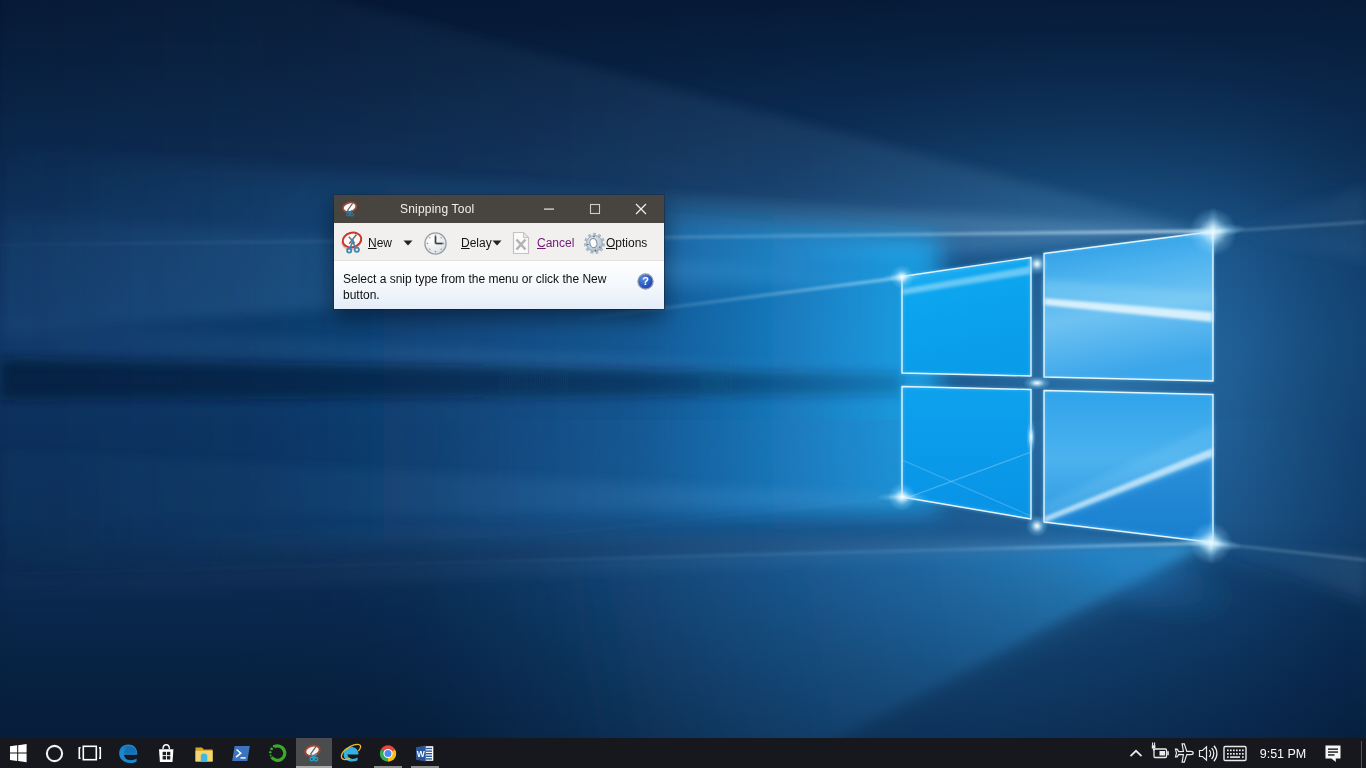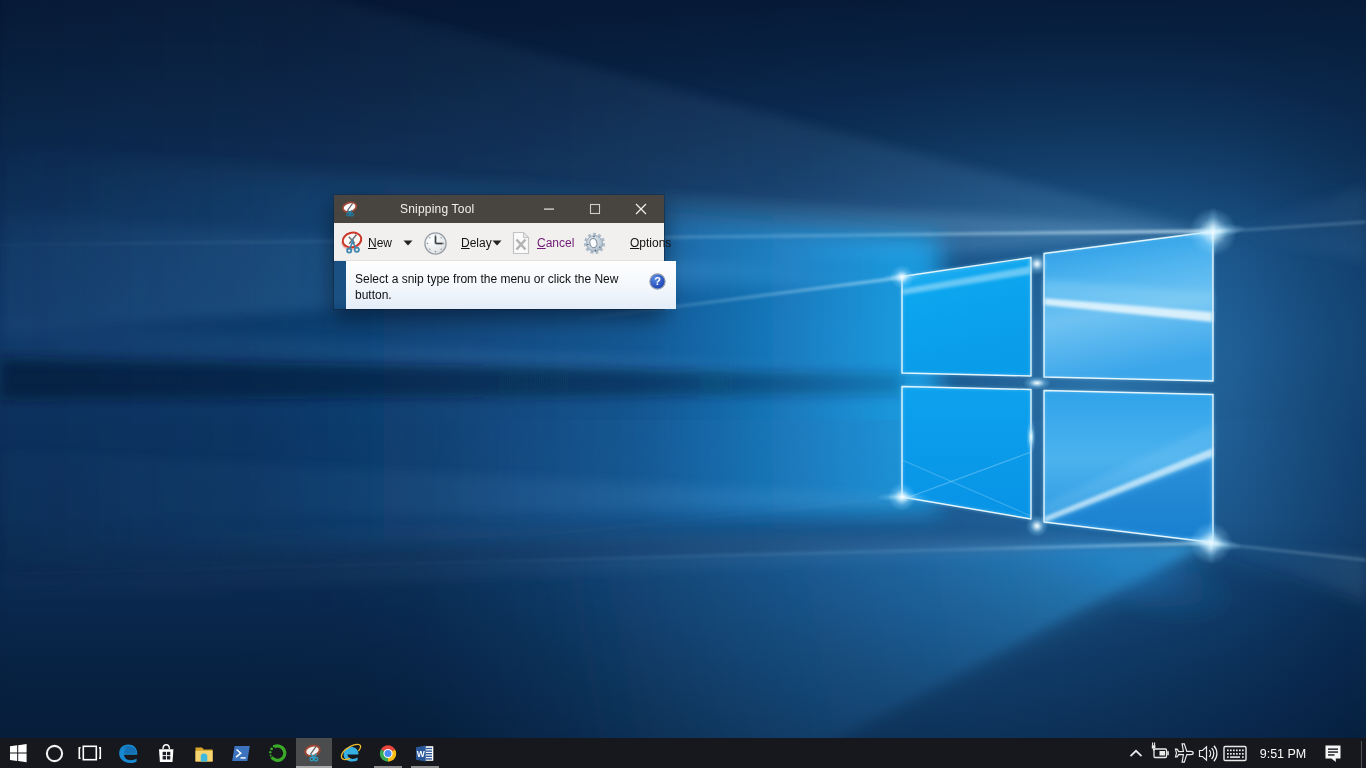--- a/index.html
+++ b/index.html
@@ -10,21 +10,21 @@
   #snip{position:absolute;left:334px;top:195px;width:330px;height:114px;box-shadow:0 8px 22px rgba(0,0,10,0.5), 0 0 0 1px rgba(25,50,75,0.55);font-size:12px;}
   #snip-title{position:absolute;left:0;top:0;width:330px;height:28px;background:#484440;}
   #snip-appicon{position:absolute;left:8px;top:6px;}
   #snip-title-text{position:absolute;left:30px;top:7px;color:#f3f0ec;font-size:12px;letter-spacing:0.2px;margin-left:36px;}
   #capbtns{position:absolute;right:0;top:0;height:28px;display:flex;}
   .capbtn{width:46px;height:28px;}
   #snip-toolbar{position:absolute;left:0;top:28px;width:330px;height:38px;background:#f1f0ef;border-bottom:1px solid #e2e1e0;box-sizing:border-box;}
   .tbicon{position:absolute;}
   .tbtext{position:absolute;top:13px;color:#141414;font-size:12px;}
   .tbtext.dim{color:#701a75;}
-  #snip-info{position:absolute;left:0;top:66px;width:330px;height:48px;background:linear-gradient(#fefefe,#f3f7fc 55%,#e3ecf8);margin-left:12px;}
+  #snip-info{position:absolute;left:0;top:66px;width:330px;height:48px;background:linear-gradient(#fefefe,#f3f7fc 55%,#e3ecf8);}
   #snip-info-text{position:absolute;left:9px;top:10px;color:#101010;font-size:12px;line-height:16px;}
   #helpicon{position:absolute;right:10px;top:12px;}
 </style>
 </head>
 <body>
 <div id="desktop">
 <svg id="wall" width="1366" height="768" viewBox="0 0 1366 768">
   <defs>
     <linearGradient id="base" x1="0" y1="0" x2="0" y2="1">
       <stop offset="0" stop-color="#0a2449"></stop>
@@ -316,21 +316,21 @@
             </radialGradient>
           </defs>
       <circle cx="12.5" cy="12.5" r="9.2" fill="none" stroke="#aebdca" stroke-width="2.9" stroke-dasharray="2.9 2.3"></circle>
       <circle cx="12.5" cy="12.5" r="8" fill="url(#gearg)" stroke="#8b9dac" stroke-width="0.8"></circle>
       <ellipse cx="11.4" cy="12.1" rx="3.5" ry="4.6" fill="#fcfdfe" stroke="#7d8e9e" stroke-width="1.1" transform="rotate(-16 11.4 12.1)"></ellipse>
       <circle cx="12" cy="5.6" r="0.8" fill="#5c7183"></circle>
       <circle cx="5.8" cy="13.5" r="0.8" fill="#5c7183"></circle>
       <circle cx="17.8" cy="16.3" r="0.8" fill="#5c7183"></circle>
       <circle cx="13.4" cy="19.4" r="0.8" fill="#5c7183"></circle>
     </svg>
-    <span class="tbtext" style="left:296px"><u>O</u>ptions</span>
+    <span class="tbtext" style="left:272px"><u>O</u>ptions</span>
   </div>
   <div id="snip-info">
     <div id="snip-info-text">Select a snip type from the menu or click the New<br>button.</div>
     <svg id="helpicon" width="17" height="17" viewBox="0 0 17 17">
       <defs>
             <radialGradient id="helpg" cx="0.35" cy="0.3" r="0.9">
               <stop offset="0" stop-color="#5b8de6"></stop>
               <stop offset="0.55" stop-color="#2c56c4"></stop>
               <stop offset="1" stop-color="#1c3a9a"></stop>
             </radialGradient>

